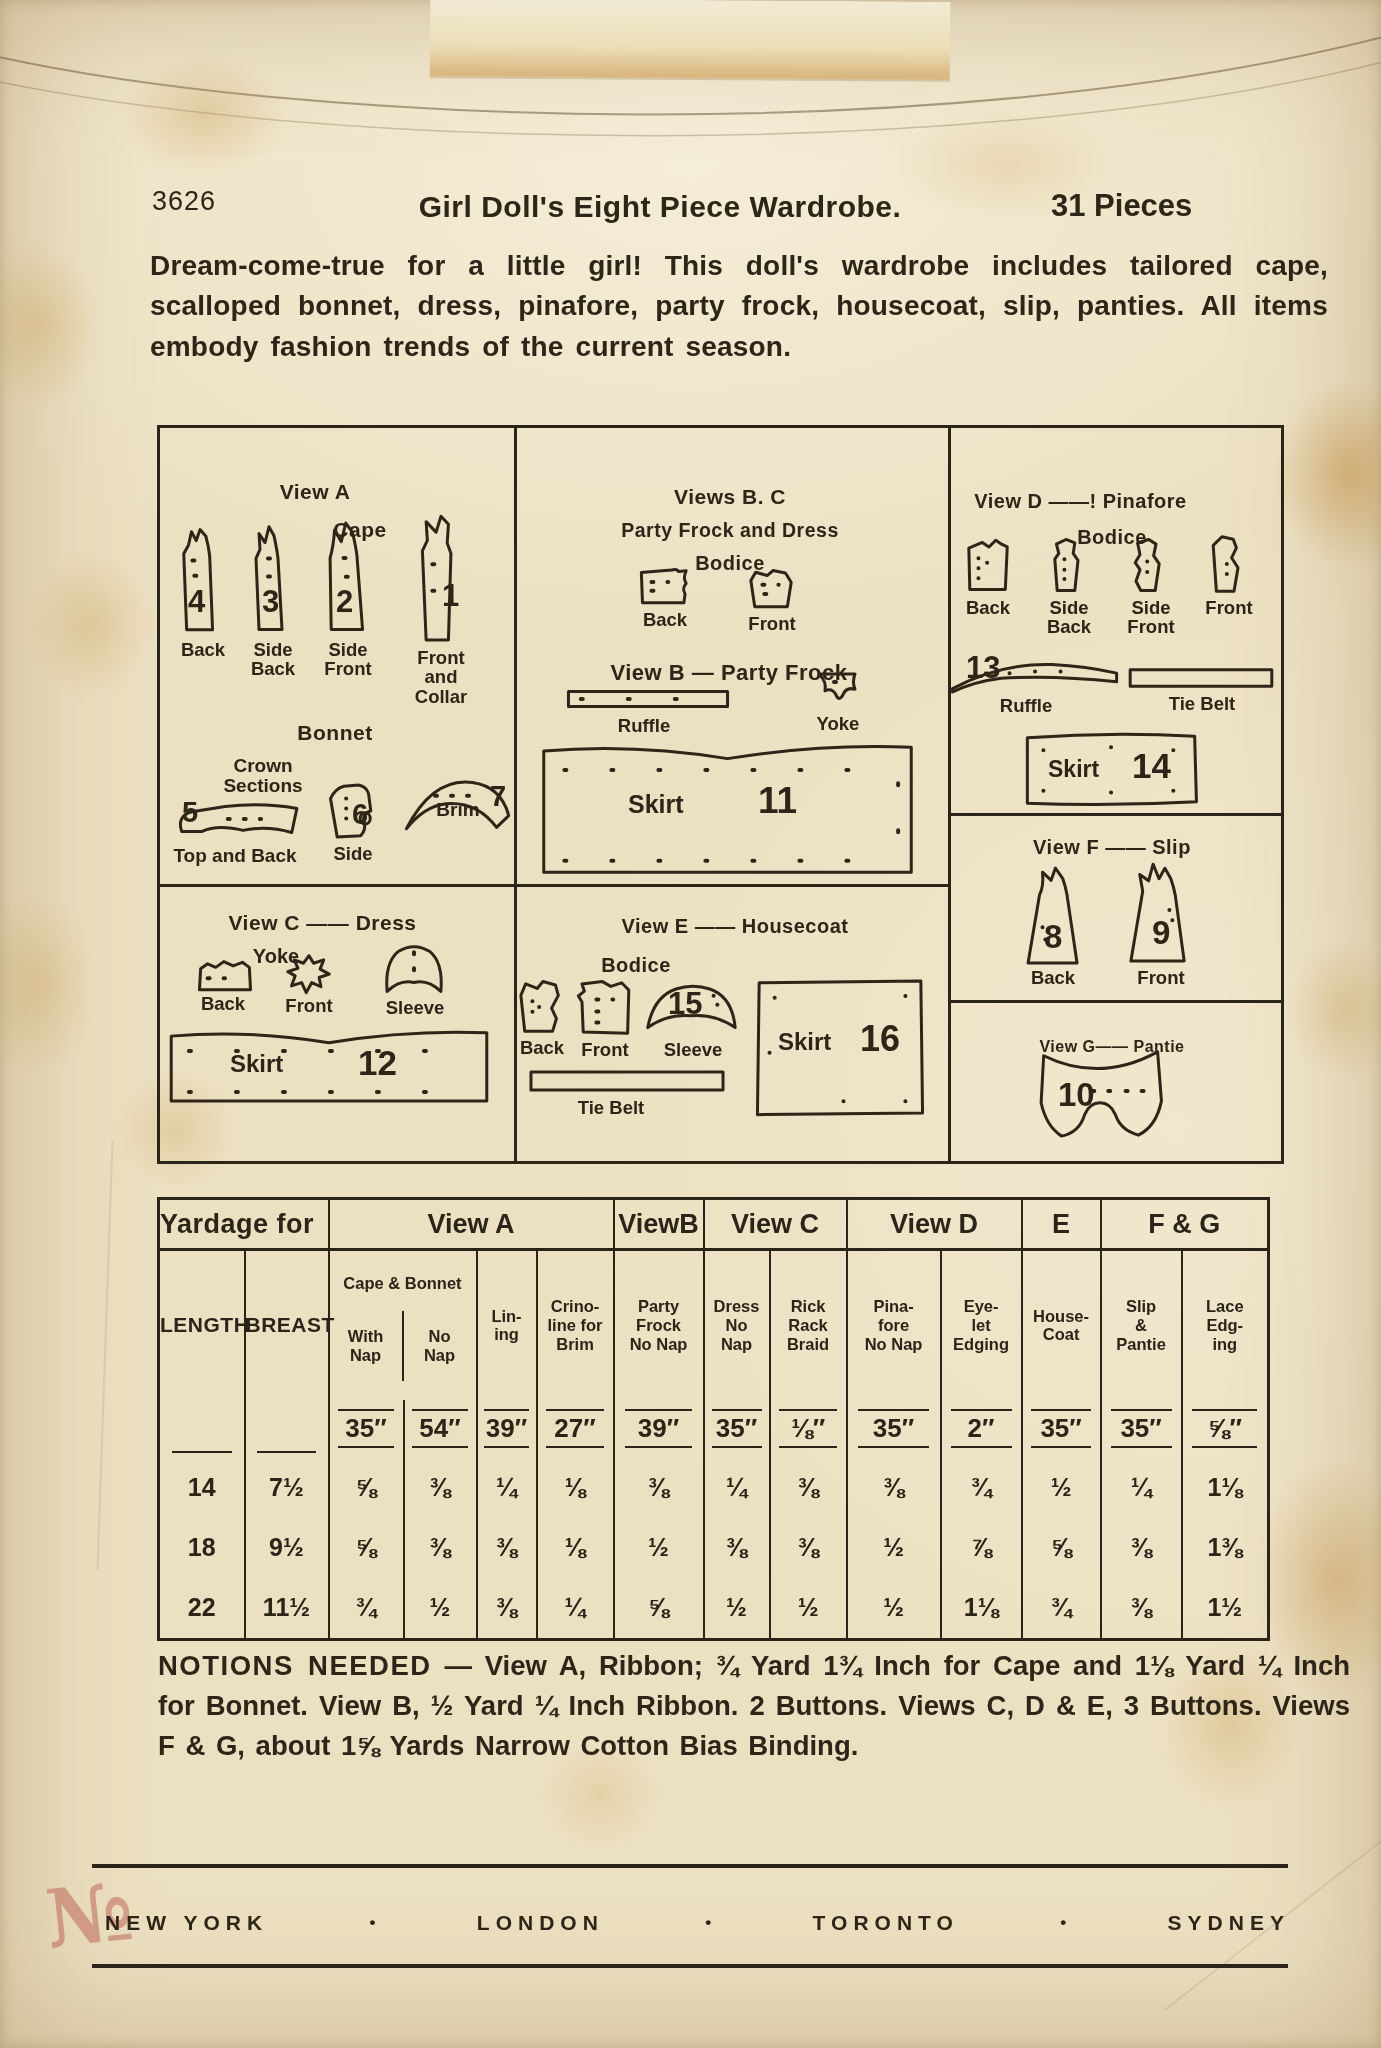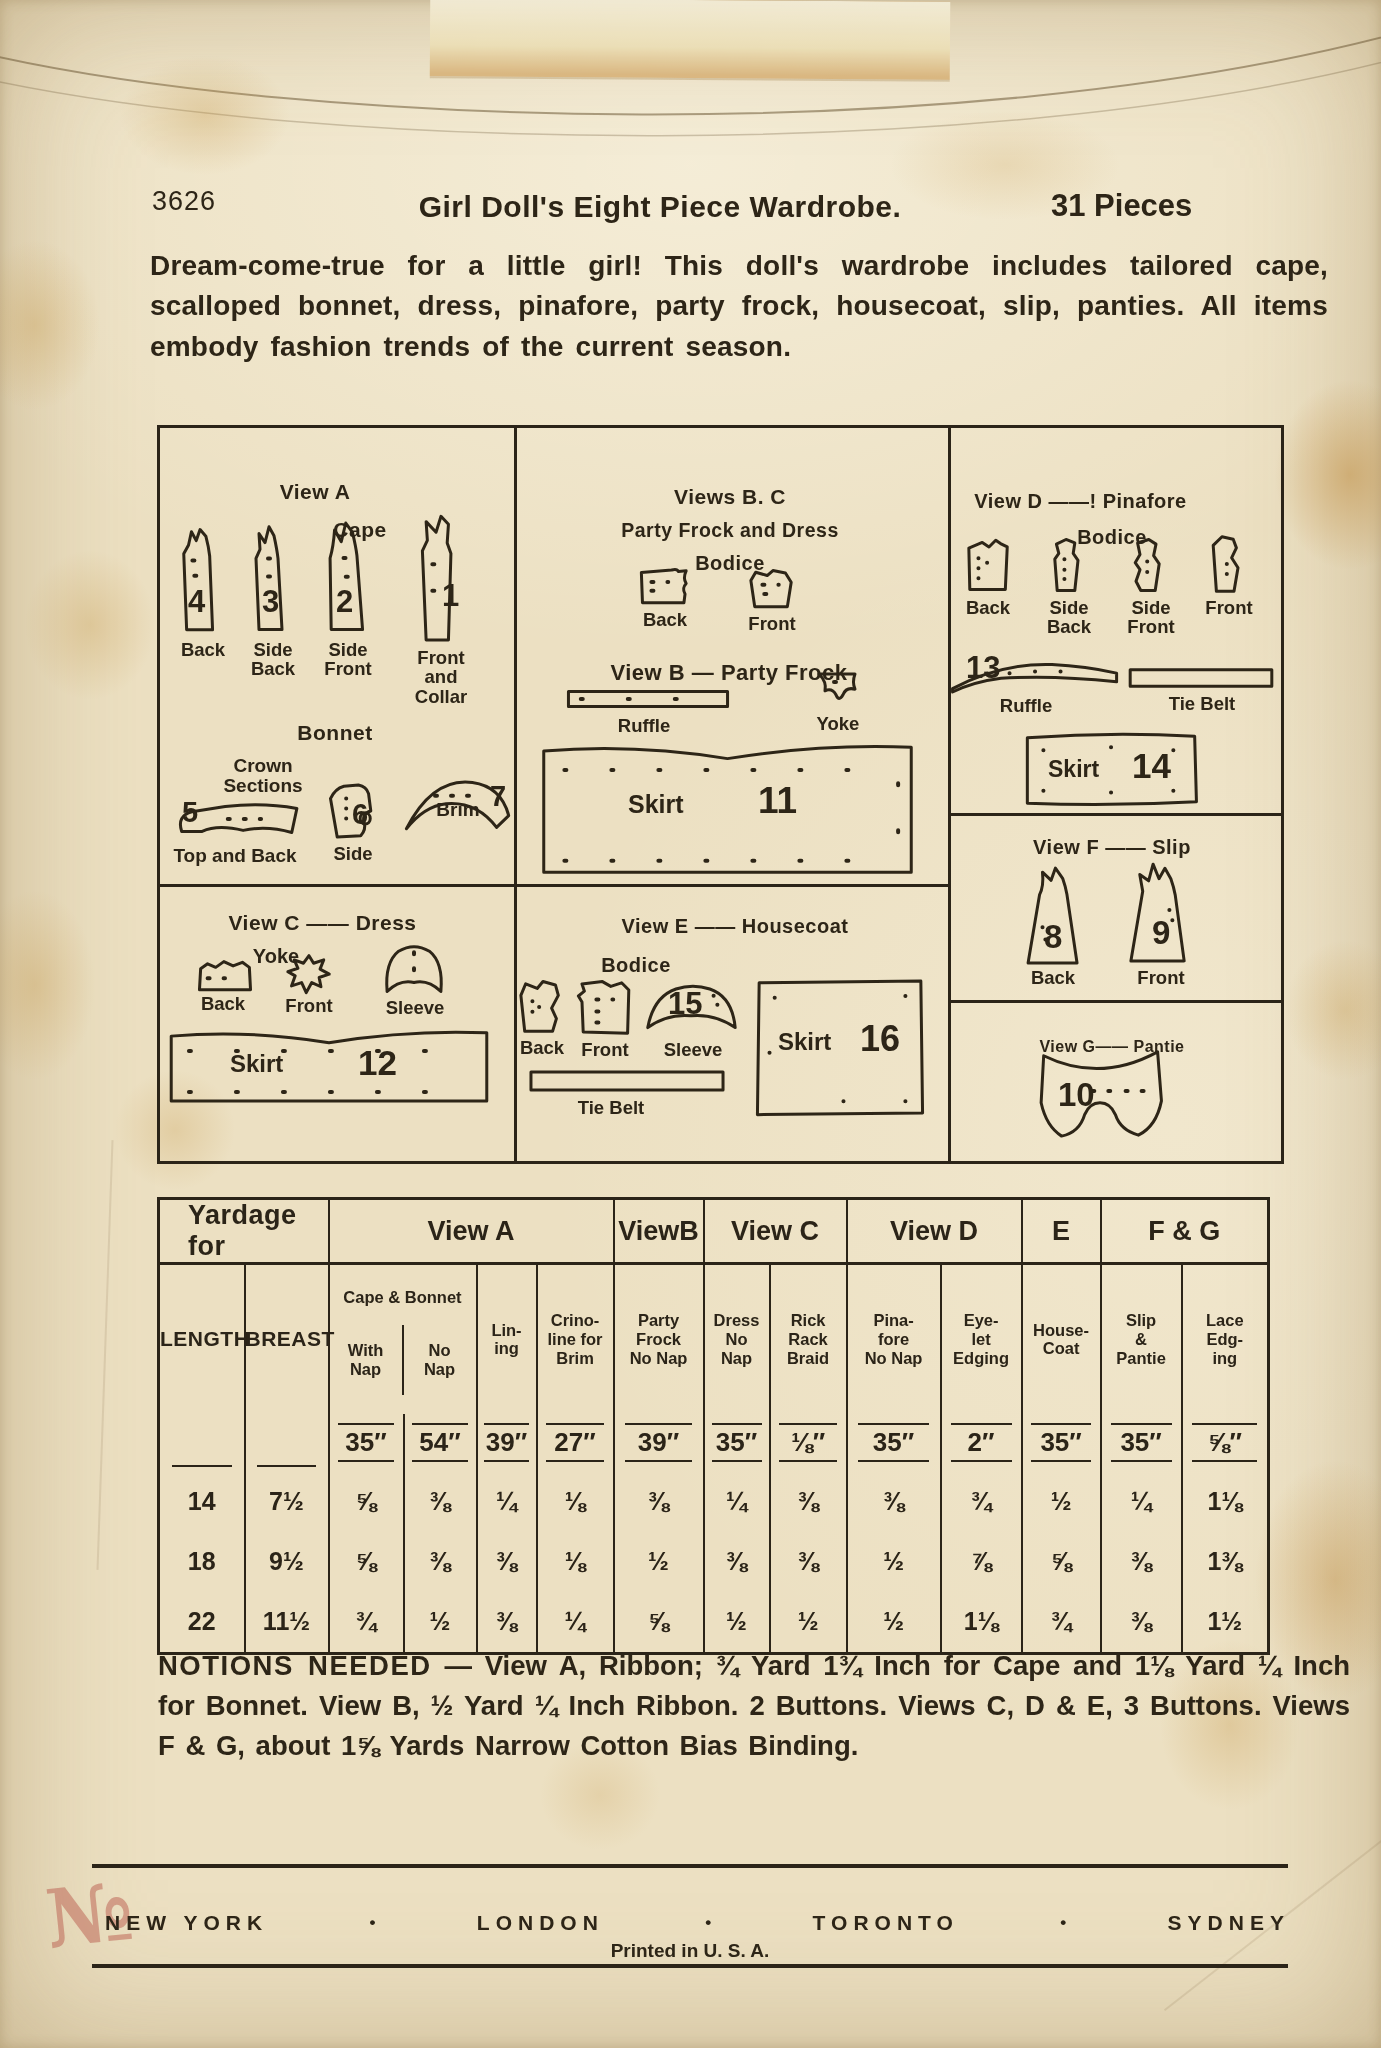--- a/index.html
+++ b/index.html
@@ -31,21 +31,21 @@
   .piece{position:absolute;overflow:visible;}
   .piece path, .piece rect, .piece circle{stroke:#2d2517;stroke-width:3px;fill:none;stroke-linejoin:round;vector-effect:non-scaling-stroke;}
   .piece .dots{stroke-dasharray:2 45;stroke-linecap:round;stroke-width:4px;}
   .piece .dots2{stroke-dasharray:2 14;stroke-linecap:round;stroke-width:4px;}
   
   .yt{position:absolute;left:157px;top:1197px;width:1113px;border-collapse:collapse;table-layout:fixed;color:#2b2418;}
   .yt{border:3px solid #2b2418;}
   .yt td,.yt th{border-left:2px solid #2b2418;padding:0;text-align:center;vertical-align:middle;font-weight:bold;}
   .yt td:first-child,.yt th:first-child{border-left:none;}
   .yt tr.gh th{border-bottom:3px solid #2b2418;font-size:27px;height:48px;}
-  .yt tr.gh th.corner{text-align:left;padding-left:28px;font-size:27px;letter-spacing:.5px;}
+  .yt tr.gh th.corner{text-align:left;padding-left:0;font-size:27px;letter-spacing:.5px;}
   .yt tr.lh td{height:96px;font-size:16.5px;line-height:1.13;white-space:pre-line;}
   .yt tr.lh td.side{font-size:21px;letter-spacing:.5px;}
   .yt tr.wh td{height:58px;font-size:26px;}
   .yt tr.dr td{height:60px;font-size:25px;}
   .cbh{display:block;font-size:16.5px;margin-top:4px;}
   .cbsub{display:flex;height:70px;}
   .cbsub span{flex:1;display:flex;align-items:center;justify-content:center;white-space:pre-line;}
   .cbsub span + span{border-left:2px solid #2b2418;}
   .wv{display:inline-block;min-width:72%;border-top:2.5px solid #2b2418;border-bottom:2.5px solid #2b2418;padding:2px 2px;}
   .wve{display:block;width:72%;margin:44px auto 0 auto;border-bottom:2.5px solid #2b2418;height:2px;}
@@ -441,16 +441,15 @@
   <div class="frule" style="top:1864px"></div>
   <div class="fcities">
     <span>NEW YORK</span>
     <span class="dot">•</span>
     <span>LONDON</span>
     <span class="dot">•</span>
     <span>TORONTO</span>
     <span class="dot">•</span>
     <span>SYDNEY</span>
   </div>
-  <div class="fprinted">Printed in U. S. A.</div>
   <div class="frule" style="top:1964px"></div>
 
 </div>
 
 </body></html>

